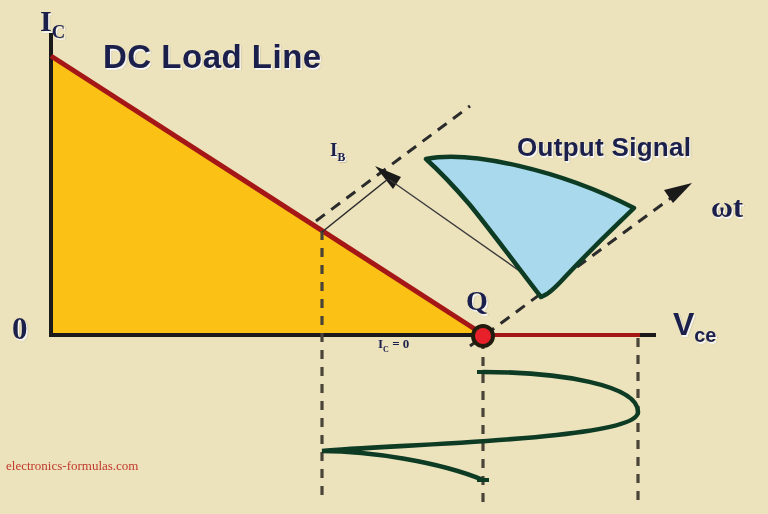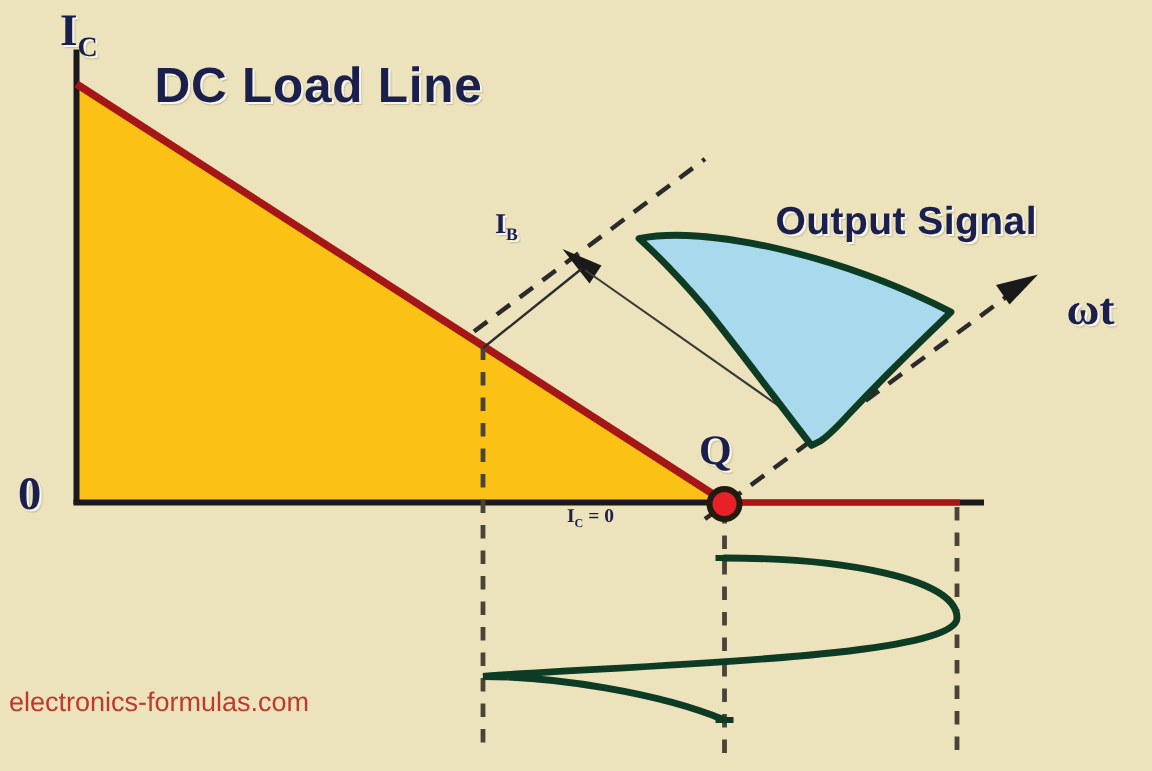--- a/index.html
+++ b/index.html
@@ -29,22 +29,22 @@
   #lbl-ib{ left:330px; top:140px; font-size:19px; }
   #lbl-output{ left:497px; top:134px; font-size:26px; letter-spacing:0.3px;margin-left:20px; }
   #lbl-wt{ left:711px; top:192px; font-size:30px; }
   #lbl-zero{ left:12px; top:313px; font-size:31px; }
   #lbl-q{ left:466px; top:287px; font-size:28px; }
   #lbl-vce{ left:673px; top:308px; font-size:32px; }
   #lbl-iceq0{ left:378px; top:337px; font-size:13px; }
   #lbl-input{ left:328px; top:381px; font-size:26px; letter-spacing:0.3px; }
   #watermark{
     position:absolute;left:6px;top:458px;
-    font-family:Liberation Sans, sans-serif;
-    font-size:18px;font-weight:normal;
+    font-family:Liberation Serif, serif;
+    font-size:13px;font-weight:normal;
     color:#c0392b;white-space:nowrap;
   }
 </style>
 </head>
 <body>
 
 <div id="stage">
 
   <svg width="768" height="514" viewBox="0 0 768 514">
 
@@ -105,20 +105,23 @@
   </div>
 
   <div class="lbl shadowed" id="lbl-output">Output Signal</div>
 
   <div class="lbl shadowed serif" id="lbl-wt">ωt</div>
 
   <div class="lbl shadowed serif" id="lbl-zero">0</div>
 
   <div class="lbl shadowed serif" id="lbl-q">Q</div>
 
+  <div class="lbl shadowed" id="lbl-vce">
+    <span>V</span><span class="sub">ce</span>
+  </div>
 
   <div class="lbl serif" id="lbl-iceq0">
     <span>I</span><span class="sub">C</span><span> = 0</span>
   </div>
 
 
   <div id="watermark">electronics-formulas.com</div>
 
 </div>
 

